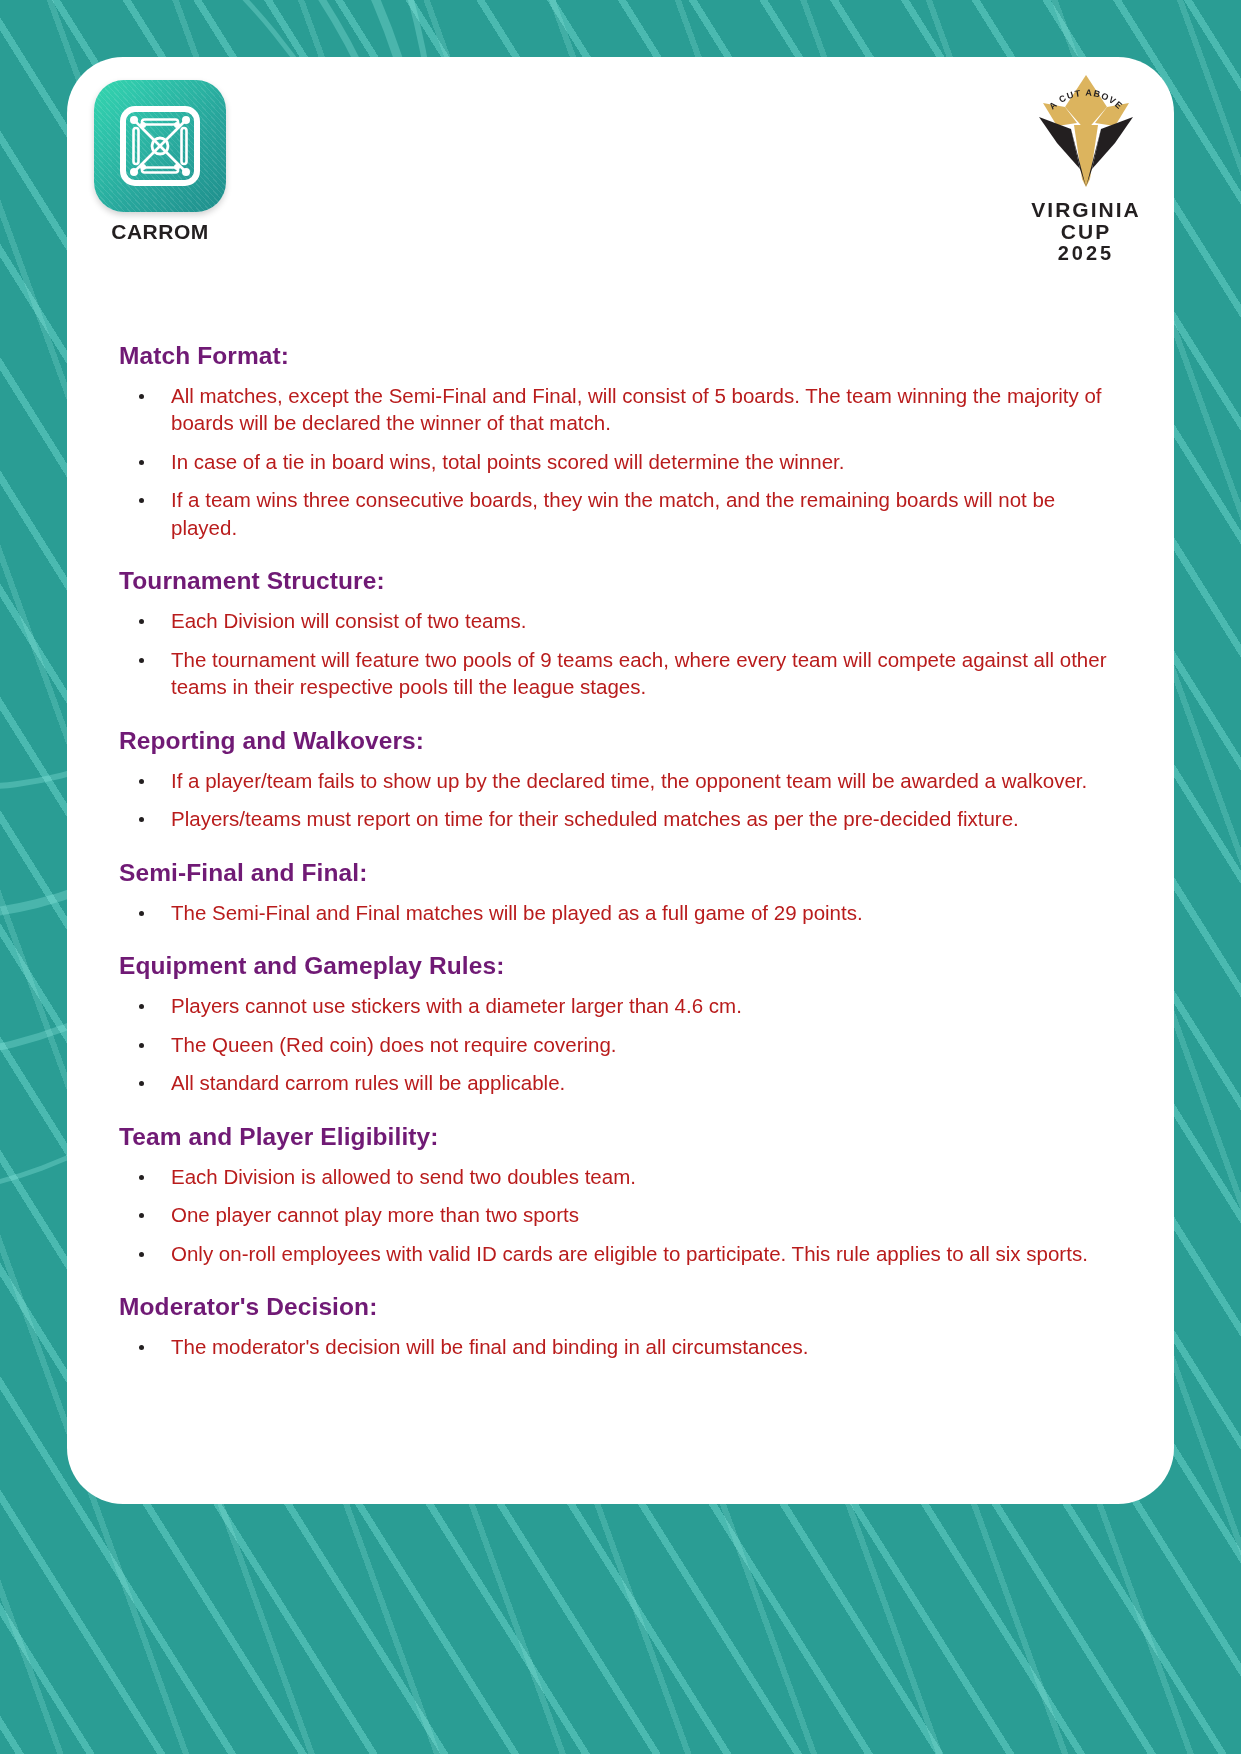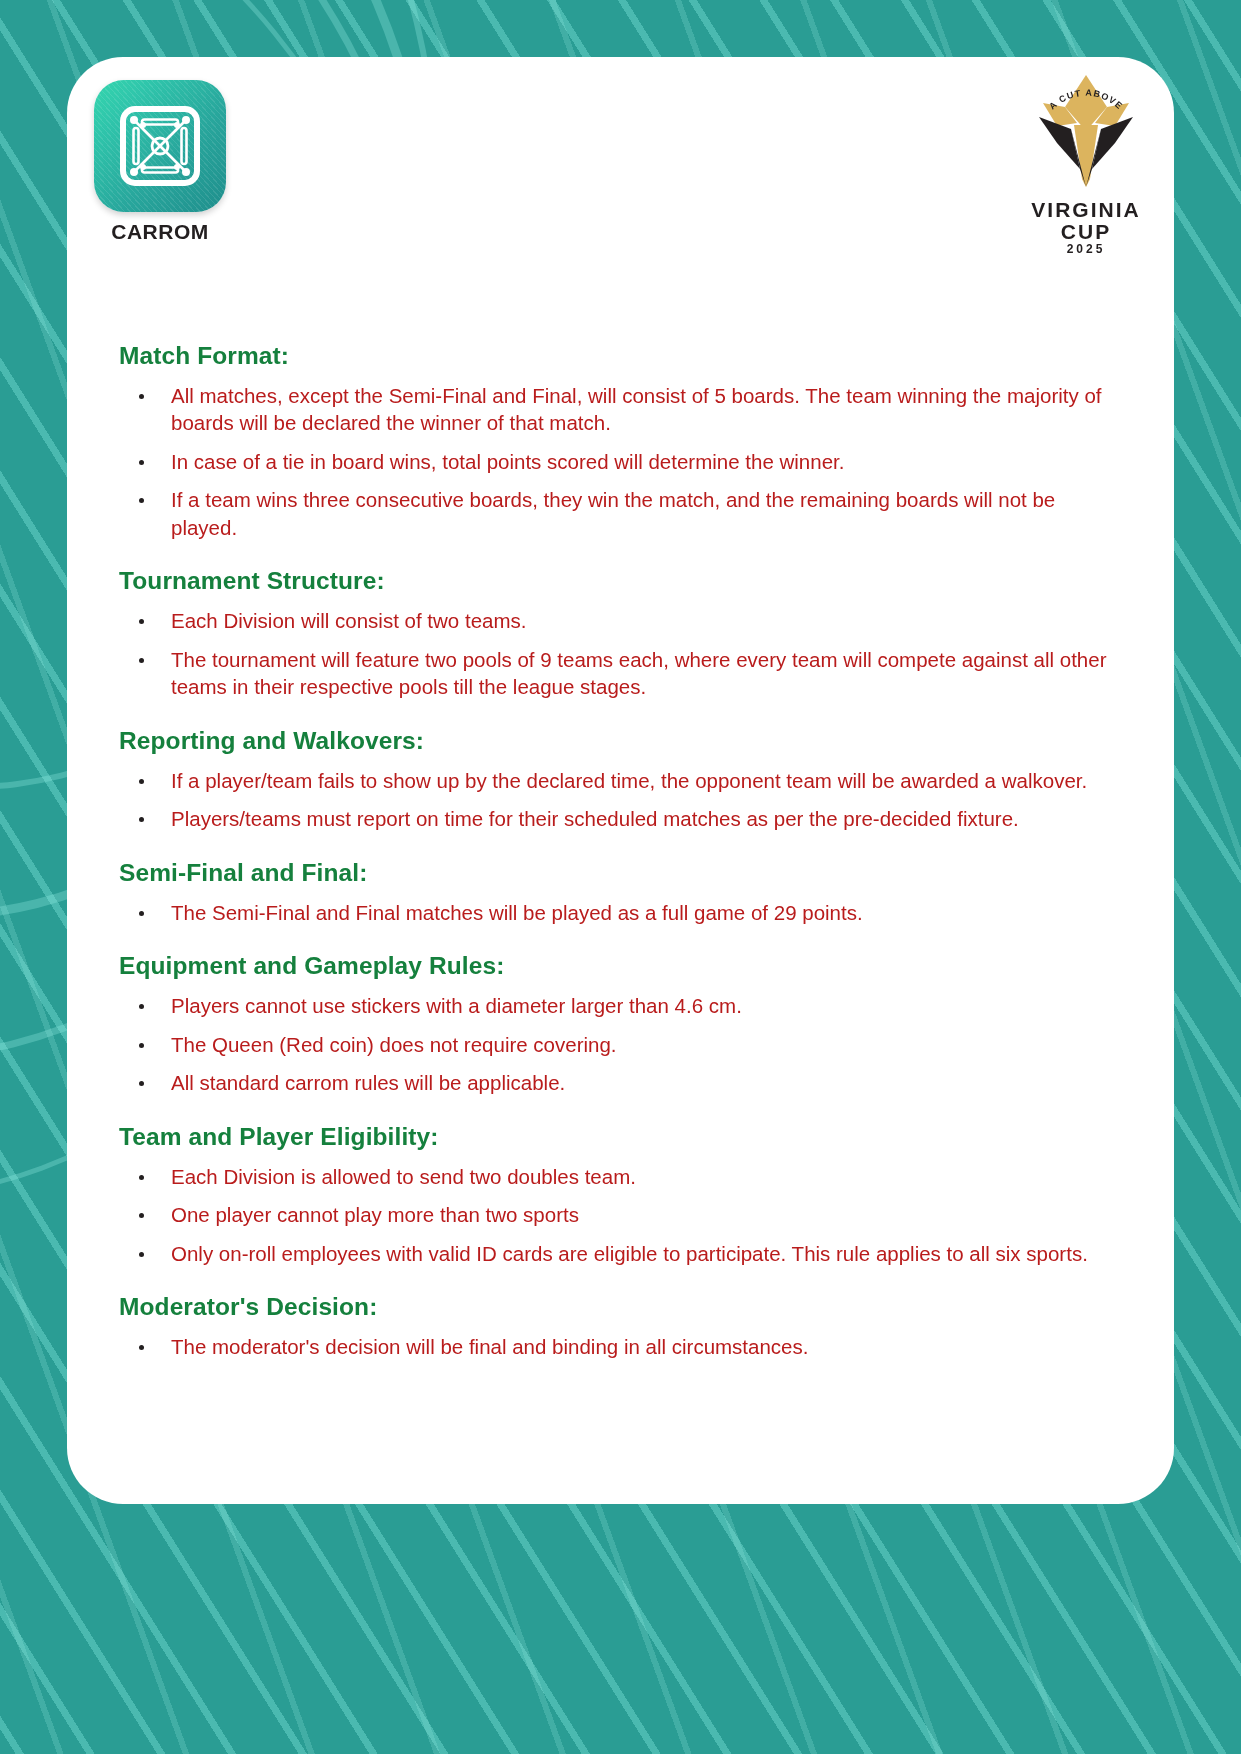--- a/index.html
+++ b/index.html
@@ -100,21 +100,21 @@
     position:absolute; right:26px; top:12px;
     width:124px; height:200px;
     text-align:center;
   }
   .cup-logo svg{ display:block; margin:0 auto; }
   .cup-word{
     font-weight:bold; color:#231f20; letter-spacing:2px; line-height:1.05;
   }
   .cup-l1{ font-size:21px; }
   .cup-l2{ font-size:21px; }
-  .cup-l3{ font-size:12px; letter-spacing:3px; }
+  .cup-l3{ font-size:20px; letter-spacing:3px; }
 
   
   .title-pill{
     position:absolute; left:236px; top:196px;
     width:444px; height:56px;
     border-radius:30px;
     background:linear-gradient(100deg,#2fa79d 0%, #2fa79d 45%, #2b968f 55%, #2fa79d 100%);
     border:3px solid #e0bd63;
     box-shadow:0 3px 7px rgba(0,0,0,0.32), inset 0 0 0 2px rgba(0,0,0,0.18);
     display:flex; align-items:center; justify-content:center;
@@ -134,21 +134,21 @@
   }
 
   
   .content{
     position:absolute; left:52px; top:285px;
     width:1000px;
   }
   .section{ margin-bottom:26px; }
   .section:last-child{ margin-bottom:15px; }
   .sec-head{
-    color:#15803d;
+    color:#701a75;
     font-size:24.5px;
     font-weight:bold;
     letter-spacing:0.1px;
     margin-bottom:12px;
   }
   ul.bullets{ list-style:none; }
   ul.bullets li{
     position:relative;
     padding-left:52px;
     font-size:20.5px;

